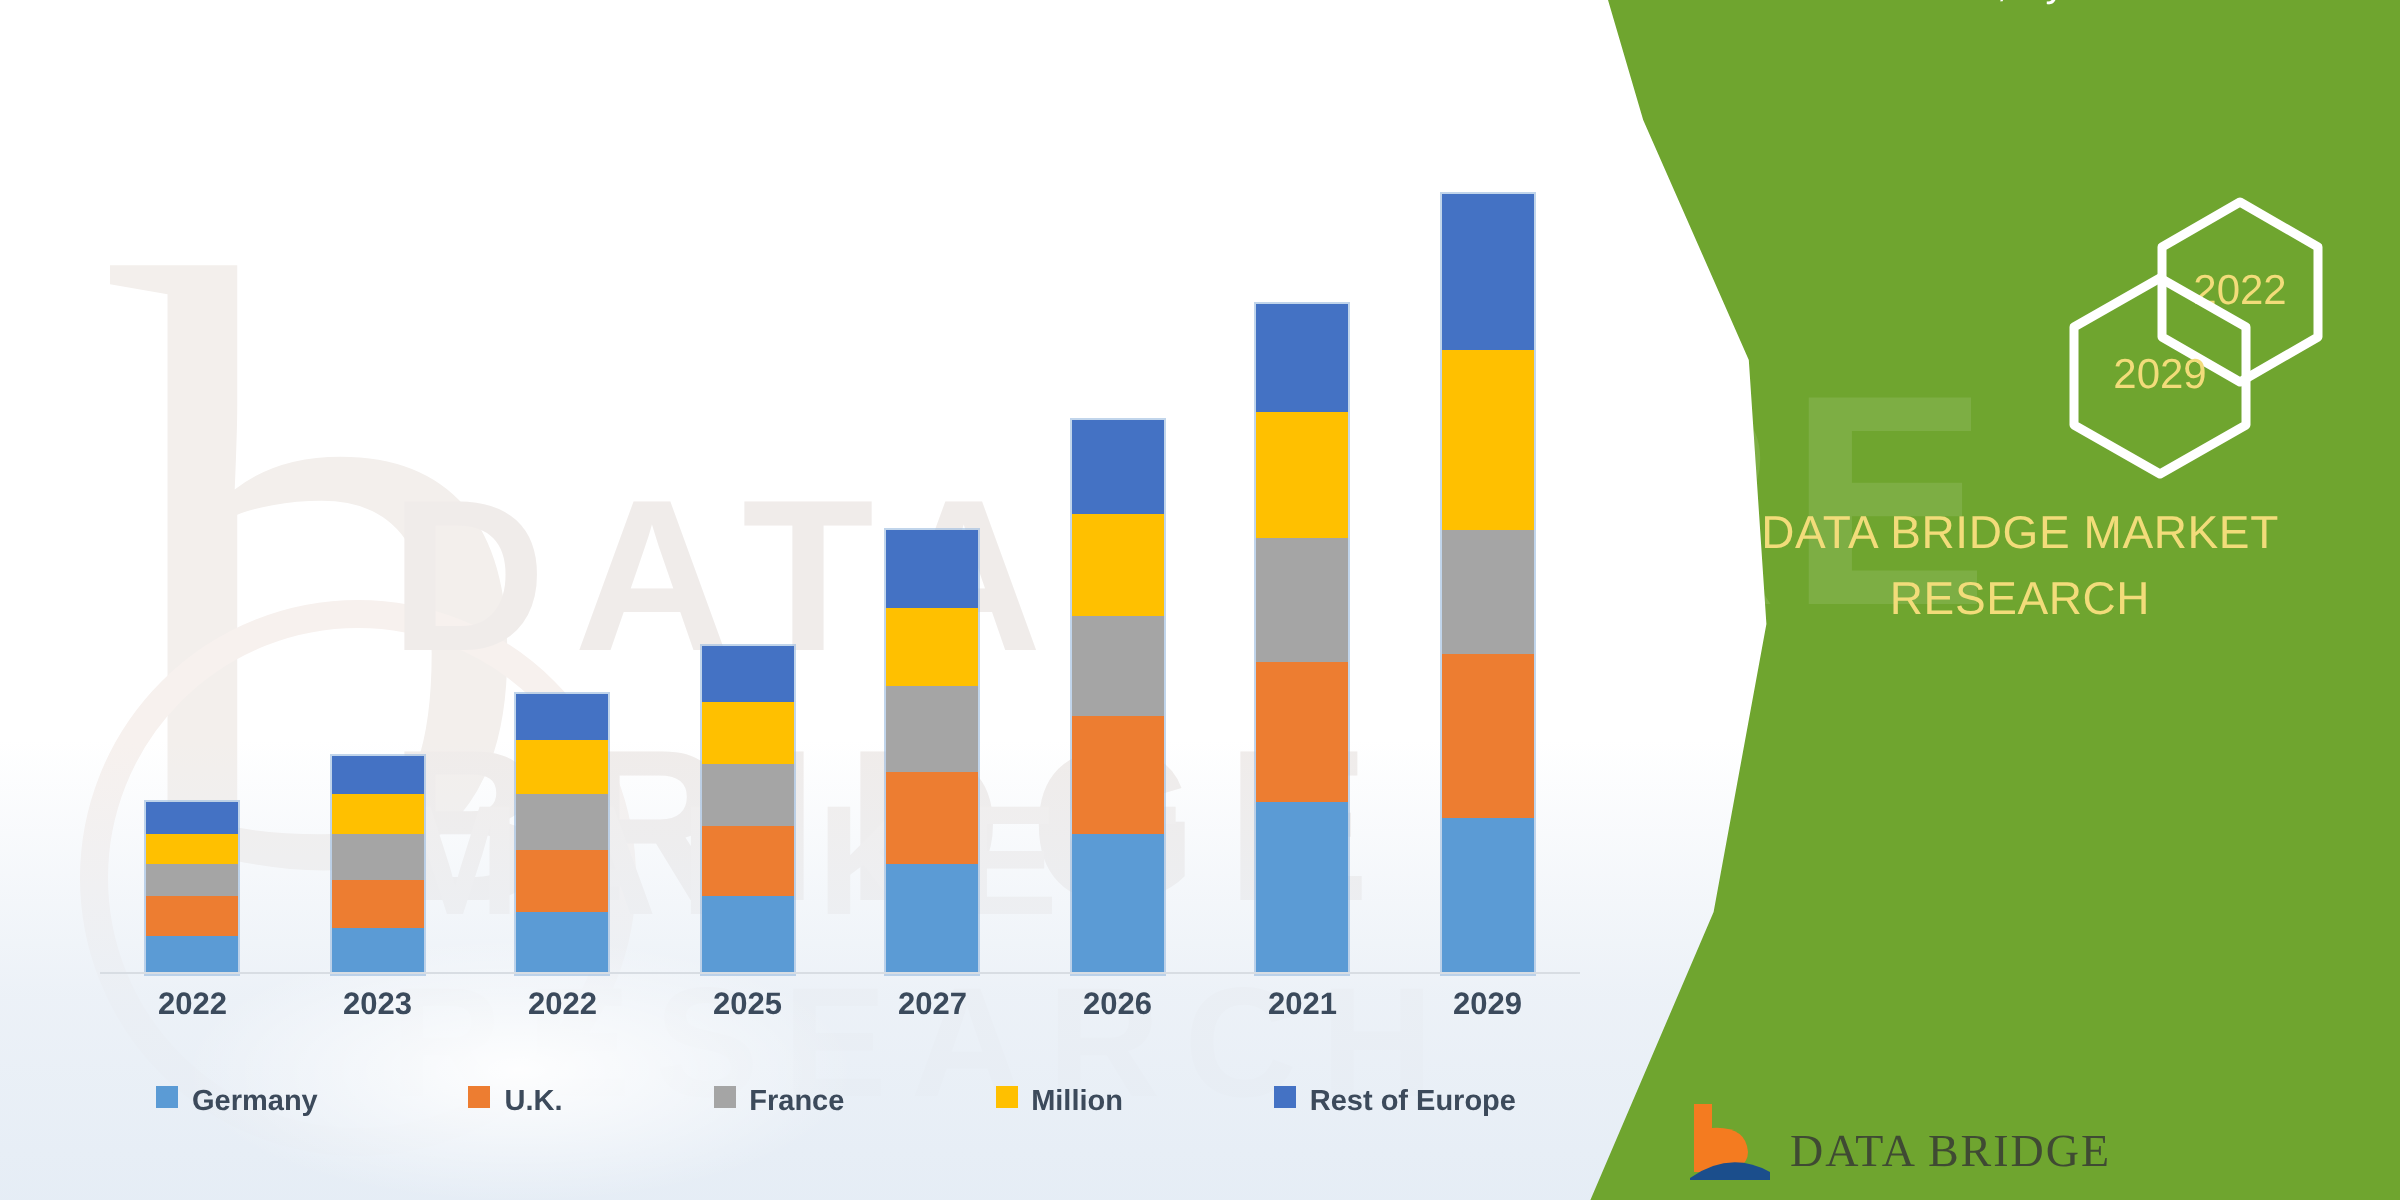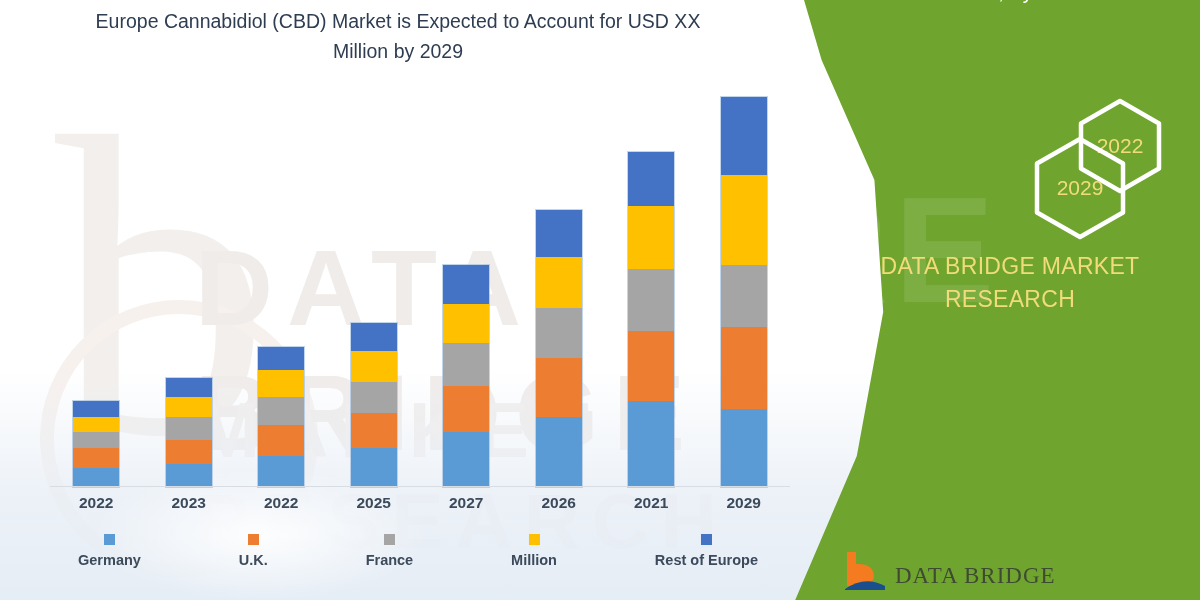--- a/index.html
+++ b/index.html
@@ -37,21 +37,21 @@
        box-shadow:0 0 0 1px rgba(160,190,225,.65);}
   .seg{width:100%;}
 
   .xlabels{position:absolute;left:50px;top:494px;width:740px;height:24px;
            display:flex;justify-content:space-around;}
   .xlab{width:92px;text-align:center;font-size:15.5px;font-weight:700;color:#3b4a5c;}
 
   
   .legend{position:absolute;left:78px;top:538px;width:680px;height:26px;
           display:flex;align-items:center;justify-content:space-between;}
-  .lg{display:flex;align-items:center;gap:7px;flex-direction:column;}
+  .lg{display:flex;gap:7px;}
   .lg-sw{width:11px;height:11px;display:block;}
   .lg-tx{font-size:14.5px;font-weight:700;color:#3c4a5b;white-space:nowrap;}
 
   
   .green{position:absolute;left:760px;top:0;width:440px;height:600px;
          background:#6FA52F;clip-path:polygon(100% 0,100% 100%,8% 100%,22% 76%,28% 52%,26% 30%,14% 10%,10% 0);}
   .g-wm{position:absolute;left:20px;top:175px;width:420px;font-size:150px;
         line-height:1;letter-spacing:6px;color:rgba(255,255,255,.10);
         font-weight:700;text-align:left;pointer-events:none;}
   .g-head{position:absolute;left:60px;top:-22px;width:380px;text-align:center;
@@ -76,21 +76,20 @@
 
   <div class="wm">
     <div class="wm-b">b</div>
     <div class="wm-ring"></div>
     <div class="wm-t1">DATA BRIDGE</div>
     <div class="wm-t2">MARKET RESEARCH</div>
     <div class="wm-sheen"></div>
     <div class="wm-sheen2"></div>
   </div>
 
-  <div class="title">Europe Cannabidiol (CBD) Market is Expected to Account for USD XX Million by 2029</div>
 
   <div class="chart">
     <div class="plot" id="plot">
         <div class="bar-wrap">
           <div class="bar">
             <div class="seg" style="height: 19.5px; background: rgb(91, 155, 213);"></div>
             <div class="seg" style="height: 19.5px; background: rgb(237, 125, 49);"></div>
             <div class="seg" style="height: 15.6px; background: rgb(165, 165, 165);"></div>
             <div class="seg" style="height: 15.6px; background: rgb(255, 192, 0);"></div>
             <div class="seg" style="height: 15.6px; background: rgb(68, 114, 196);"></div>

